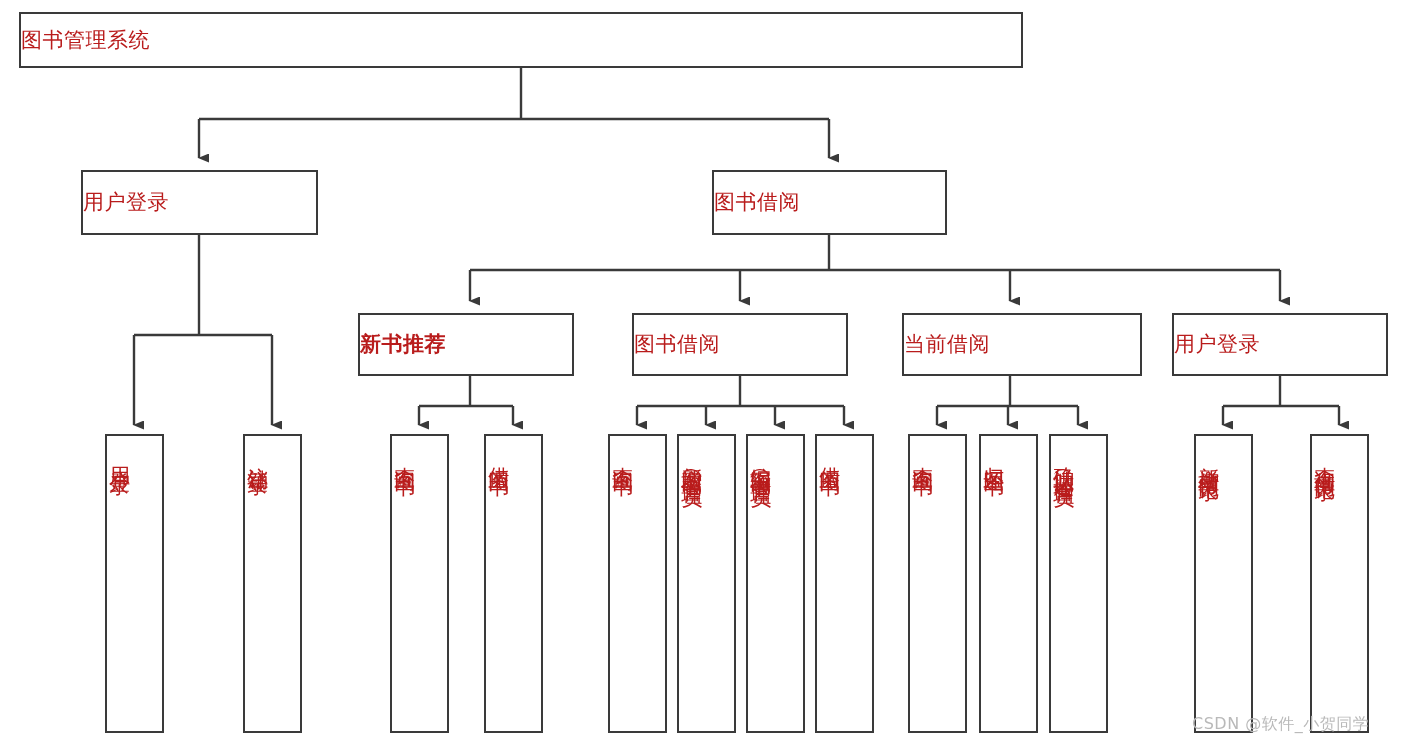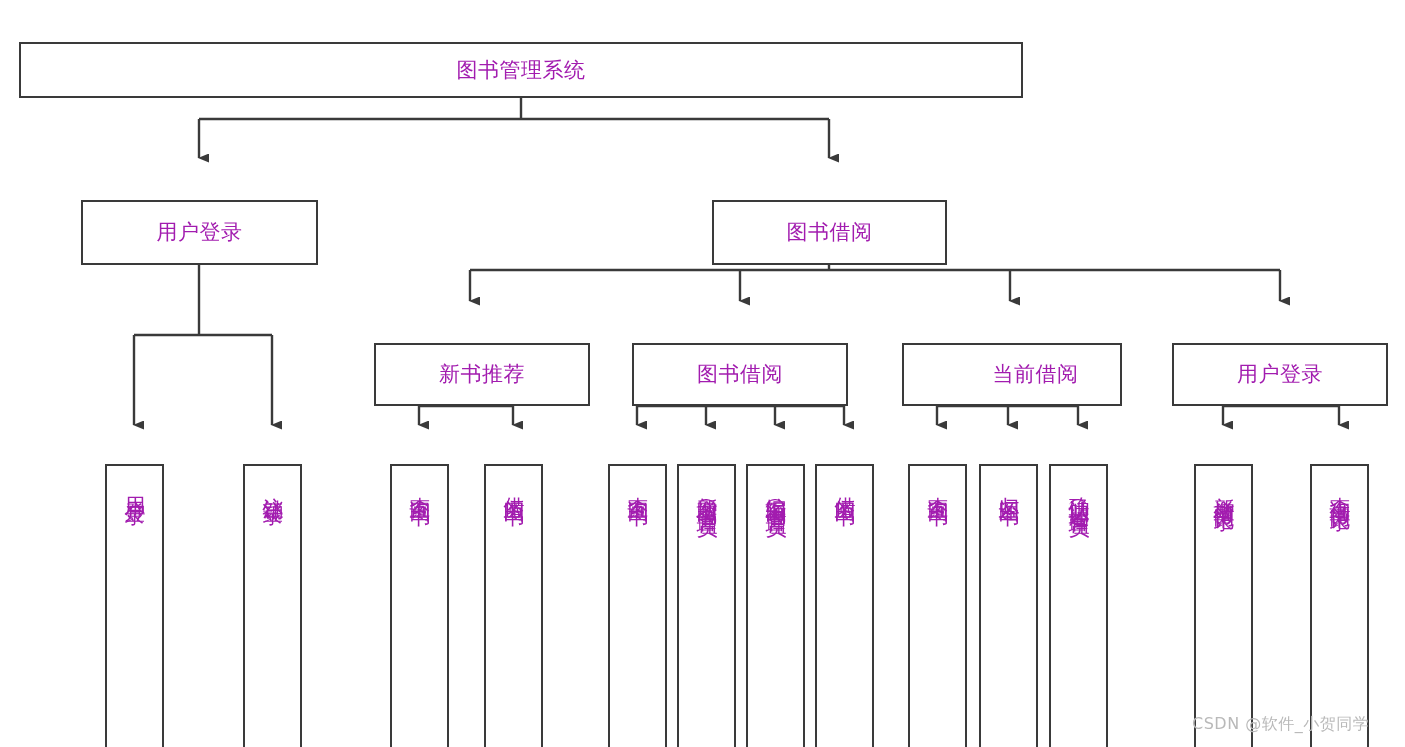--- a/index.html
+++ b/index.html
@@ -23,23 +23,22 @@
     height: 747px;
     pointer-events: none;
   }
   .node {
     position: absolute;
     box-sizing: border-box;
     border: 2px solid #3a3a3a;
     background: #ffffff;
     display: flex;
     align-items: center;
-    justify-content: center;
-    color: #a21caf;
-    margin-top: 30px;
+    justify-content: flex-start;
+    color: #b91c1c;
   }
   .node .lbl {
     text-align: center;
     line-height: 1.18;
     letter-spacing: 0.5px;
   }
   .node.h .lbl {
     font-size: 21px;
   }
   .node.v {
@@ -122,27 +121,27 @@
     <span class="lbl">图书管理系统</span>
   </div>
 
   <div class="node h" style="left:81px;top:170px;width:237px;height:65px;">
     <span class="lbl">用户登录</span>
   </div>
   <div class="node h" style="left:712px;top:170px;width:235px;height:65px;">
     <span class="lbl">图书借阅</span>
   </div>
 
-  <div class="node h" style="left:374px;top:313px;width:216px;height:63px;">
+  <div class="node h" style="left:358px;top:313px;width:216px;height:63px;font-weight:bold;">
     <span class="lbl">新书推荐</span>
   </div>
   <div class="node h" style="left:632px;top:313px;width:216px;height:63px;">
     <span class="lbl">图书借阅</span>
   </div>
-  <div class="node h" style="left:902px;top:313px;width:220px;height:63px;padding-left:47px;">
+  <div class="node h" style="left:902px;top:313px;width:240px;height:63px;">
     <span class="lbl">当前借阅</span>
   </div>
   <div class="node h" style="left:1172px;top:313px;width:216px;height:63px;">
     <span class="lbl">用户登录</span>
   </div>
 
   <div class="node v" style="left:105px;top:434px;width:59px;height:299px;">
     <span class="lbl">用户登录</span>
   </div>
   <div class="node v" style="left:243px;top:434px;width:59px;height:299px;">

